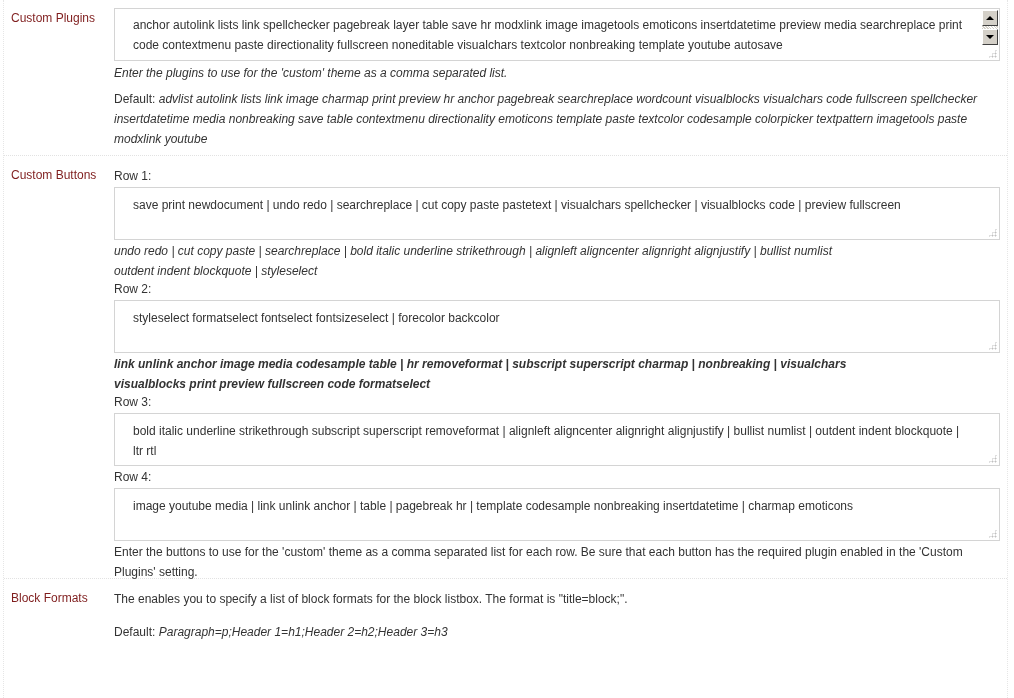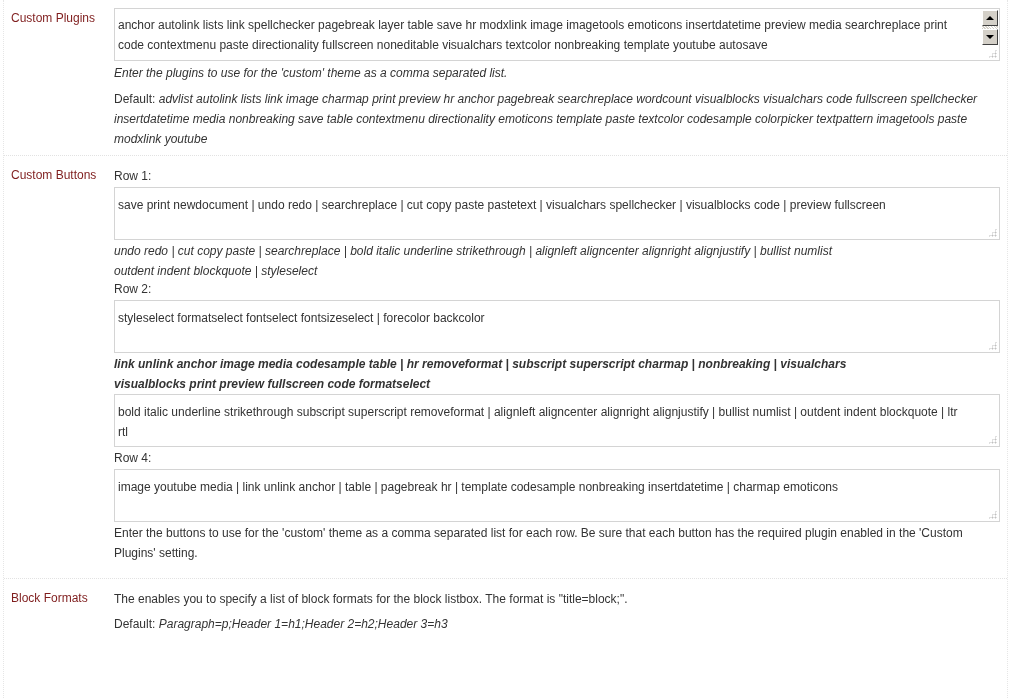--- a/index.html
+++ b/index.html
@@ -36,21 +36,21 @@
     .field {
       flex: 1;
       padding-right: 6px;
     }
     .ta {
       position: relative;
       width: 886px;
       height: 53px;
       border: 1px solid #d4d4d4;
       background: #fff;
-      padding: 7px 30px 0 3px;
+      padding: 7px 30px 0 18px;
       line-height: 20px;
       color: #333;
       font-size: 12px;
       white-space: normal;
       overflow: hidden;
     }
     .ta.with-scroll { padding-right: 34px; }
     .grip {
       position: absolute;
       right: 2px; bottom: 2px;
@@ -151,39 +151,40 @@
       </div>
       <div class="hint">undo redo | cut copy paste | searchreplace | bold italic underline strikethrough | alignleft aligncenter alignright alignjustify | bullist numlist outdent indent blockquote | styleselect</div>
 
       <div class="sublabel after">Row 2:</div>
       <div class="ta">
         <span>styleselect formatselect fontselect fontsizeselect | forecolor backcolor</span>
         <div class="grip"></div>
       </div>
       <div class="hint" style="width:760px;font-weight:bold;">link unlink anchor image media codesample table | hr removeformat | subscript superscript charmap | nonbreaking | visualchars visualblocks print preview fullscreen code formatselect</div>
 
+      <div class="sublabel after">Row 3:</div>
       <div class="ta">
         <span>bold italic underline strikethrough subscript superscript removeformat | alignleft aligncenter alignright alignjustify | bullist numlist | outdent indent blockquote | ltr rtl</span>
         <div class="grip"></div>
       </div>
 
       <div class="sublabel after" style="margin-top:3px;">Row 4:</div>
       <div class="ta">
         <span>image youtube media | link unlink anchor | table | pagebreak hr | template codesample nonbreaking insertdatetime | charmap emoticons</span>
         <div class="grip"></div>
       </div>
 
       <div class="help" style="margin-top:1px;width:884px;">Enter the buttons to use for the 'custom' theme as a comma separated list for each row. Be sure that each button has the required plugin enabled in the 'Custom Plugins' setting.</div>
     </div>
   </div>
 
   <div class="row" style="height:120px;padding-top:9px;">
     <div class="label">Block Formats</div>
     <div class="field">
       <div class="help" style="margin-top:1px;">The enables you to specify a list of block formats for the block listbox. The format is "title=block;".</div>
-      <div class="default" style="margin-top:5px;">
+      <div class="default" style="margin-top:13px;">
         <span>Default:</span>
         <i>Paragraph=p;Header 1=h1;Header 2=h2;Header 3=h3</i>
       </div>
     </div>
   </div>
 
 </div>
 
 </body></html>

